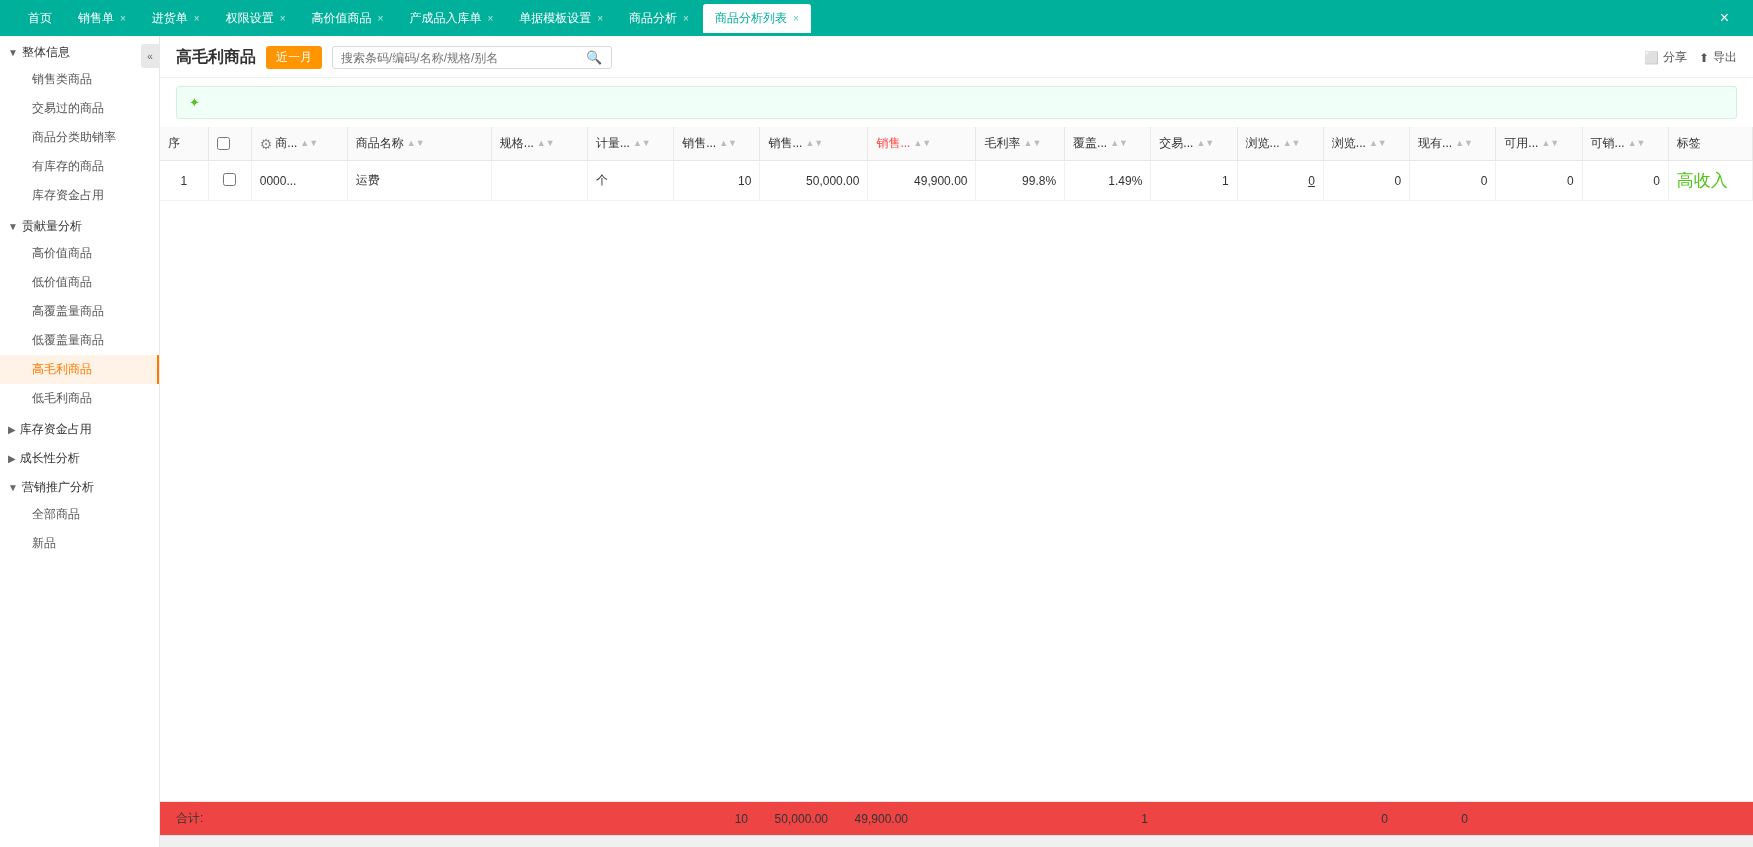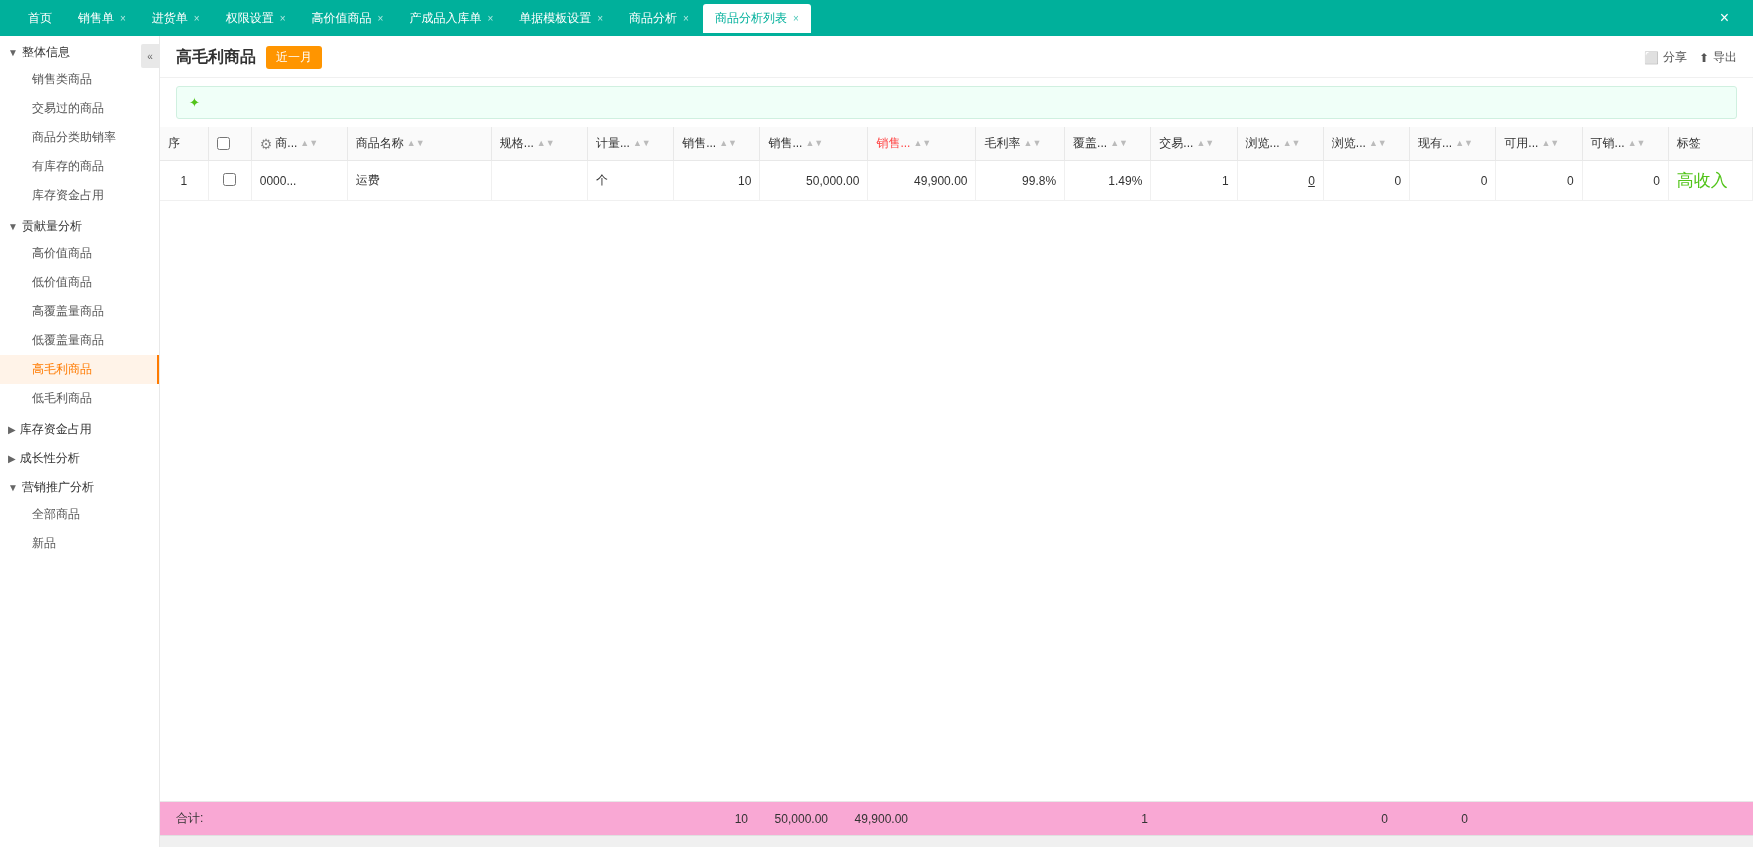--- a/index.html
+++ b/index.html
@@ -229,21 +229,21 @@
     }
     td.num { text-align: right; }
     td.center { text-align: center; }
     .tag-high-income {
       color: #52c41a;
       font-size: 17px;
     }
 
     
     .table-footer {
-      background: #f9a8d4;
+      background: #ef4444;
       border-top: 1px solid #e8e8e8;
       padding: 8px 16px;
       display: flex;
       align-items: center;
       font-size: 12px;
       color: #333;
       flex-shrink: 0;
       gap: 0;
       margin-top: 6px;
     }
@@ -404,20 +404,24 @@
     <div class="sidebar-item">
       <span>新品</span>
     </div>
   </div>
 
   <div class="content-area">
 
     <div class="content-header">
       <span class="content-title">高毛利商品</span>
       <button class="filter-btn">近一月</button>
+      <div class="search-box">
+        <input type="text" placeholder="搜索条码/编码/名称/规格/别名" style="">
+        <span class="search-icon">🔍</span>
+      </div>
       <div class="header-actions">
         <div class="action-btn">
           <span>⬜</span>
           <span>分享</span>
         </div>
         <div class="action-btn">
           <span>⬆</span>
           <span>导出</span>
         </div>
       </div>

